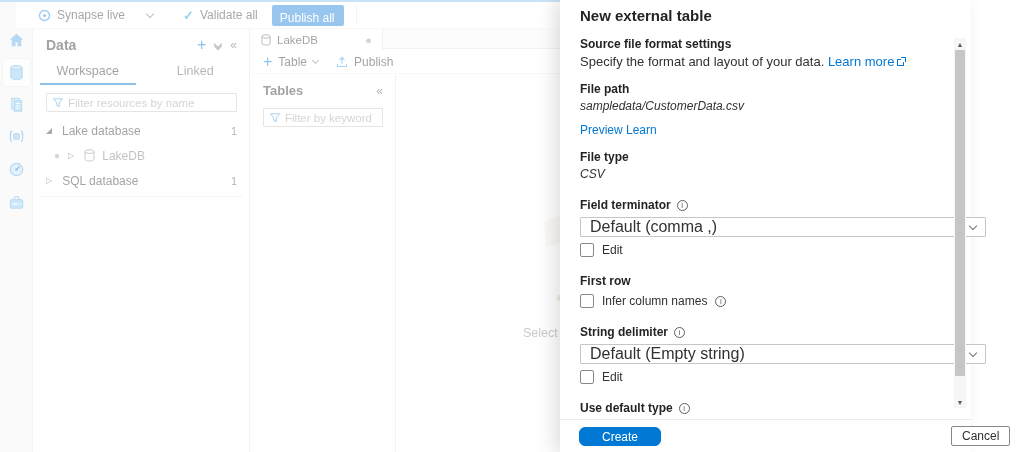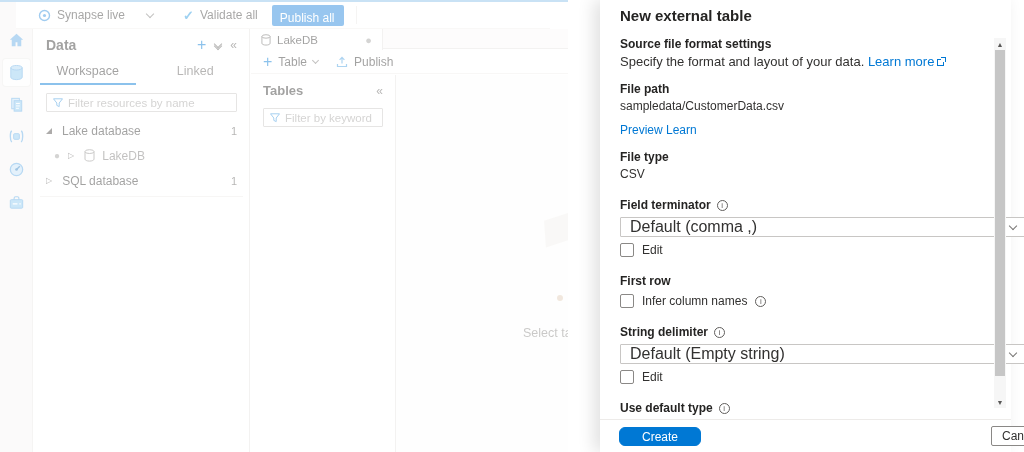--- a/index.html
+++ b/index.html
@@ -94,33 +94,33 @@
     transform:rotate(-18deg) skewX(-14deg); opacity:.7; }
   .illu-b { position:absolute; left:161px; top:220px; width:6px; height:6px; border-radius:50%;
     background:#c8a27a; opacity:.55; }
 
   
   .funnel { width:10px; height:10px; flex:0 0 auto; }
   .dbicon { width:11px; height:13px; flex:0 0 auto; }
   .upicon { width:12px; height:12px; }
 
   
-  .dialog { position:absolute; left:600px; top:0; width:411px; height:452px; background:#fff;
+  .dialog { position:absolute; left:560px; top:0; width:411px; height:452px; background:#fff;
     box-shadow:-6px 0 16px rgba(0,0,0,0.12); z-index:100; }
   .dlg-title { position:absolute; left:20px; top:7px; font-size:15px; font-weight:700; color:#252423; }
   .dlg-body { position:absolute; left:20px; top:33px; width:406px; bottom:33px; overflow:hidden; }
   .sec-title { font-size:12px; font-weight:700; color:#252423; margin-top:4px; }
   .sec-desc { font-size:13px; color:#323130; margin-top:3px; }
   .link { color:#0078d4; text-decoration:none; }
   .extlink { display:inline-block; width:7px; height:7px; border:1px solid #0078d4; position:relative;
     margin-left:3px; }
   .extlink::after { content:""; position:absolute; right:-3px; top:-3px; width:4px; height:4px;
     border-top:1px solid #0078d4; border-right:1px solid #0078d4; background:#fff; }
   .fld-label { font-size:12px; font-weight:700; color:#252423; display:flex; align-items:center; }
-  .fld-value { font-size:12px; color:#323130; margin-top:3px; }
+  .fld-value { font-size:12px; color:#323130; margin-top:3px;font-style:italic; }
   .mt14 { margin-top:13px; } .mt18 { margin-top:17px; }
   .info-icon { width:11px; height:11px; border:1px solid #605e5c; border-radius:50%;
     font-size:8px; font-weight:400; color:#605e5c; display:inline-flex; align-items:center;
     justify-content:center; margin-left:6px; font-style:normal; }
   .dd { margin-top:5px; height:20px; border:1px solid #c8c6c4; border-radius:1px; display:flex;
     align-items:center; padding:0 9px; font-size:16px; color:#323130; background:#fff; }
   .dd .dd-chev { margin-left:auto; width:6px; height:6px; border-right:1px solid #797775;
     border-bottom:1px solid #797775; transform:rotate(45deg); margin-top:-3px; }
   .cb-row { display:flex; align-items:center; gap:8px; margin-top:6px; font-size:12px; color:#323130; }
   .cb { width:14px; height:14px; border:1px solid #8a8886; border-radius:2px; background:#fff; }

